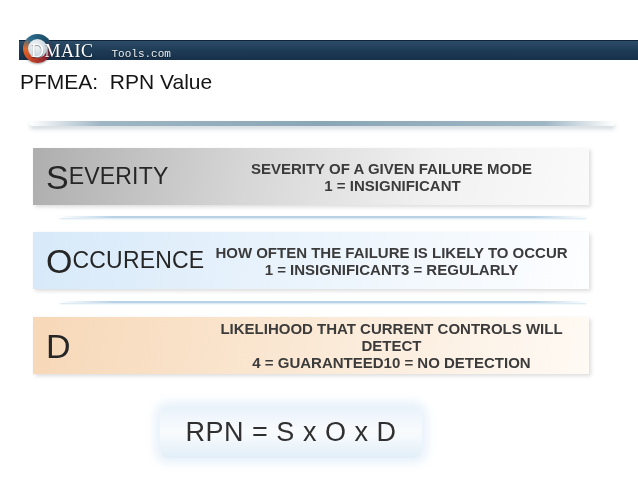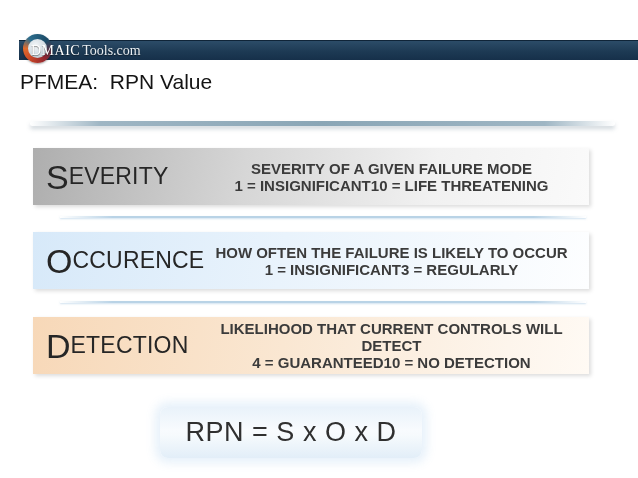--- a/index.html
+++ b/index.html
@@ -27,22 +27,22 @@
   }
   .logo-circle::after{
     content:"";position:absolute;left:5px;top:5px;width:19px;height:19px;border-radius:50%;
     background:radial-gradient(circle at 40% 35%, #f4f7f9 0%, #cfd9e0 60%, #9fb0bc 100%);
   }
   .logo-text{
     position:absolute;left:31px;top:41px;white-space:nowrap;z-index:3;
     color:#ffffff;font-family:"Liberation Serif", serif;
     text-shadow:0 1px 1px rgba(0,0,0,0.5);
   }
-  .logo-text .dmaic{font-size:14px;letter-spacing:0.5px;font-family:Liberation Serif, serif;}
-  .logo-text .tools{font-size:14px;color:#e9eef2;margin-left:2px;}
+  .logo-text .dmaic{font-size:18px;letter-spacing:0.5px;font-family:Liberation Serif, serif;}
+  .logo-text .tools{font-size:11px;color:#e9eef2;margin-left:18px;font-family:Liberation Mono, monospace;}
 
   .page-title{
     position:absolute;left:20px;top:70px;
     font-size:21px;color:#141414;white-space:pre;text-align:center;
   }
 
   
   .title-divider{
     position:absolute;left:30px;top:121px;width:585px;height:5px;border-radius:3px;
     background:linear-gradient(to right,
@@ -114,21 +114,20 @@
 
   <div class="factor-row row-severity">
     <div class="row-label">
       <span class="initial">S</span>
         <span class="rest">EVERITY</span>
     </div>
     <div class="row-body">
       <div class="row-desc">SEVERITY OF A GIVEN FAILURE MODE</div>
       <div class="row-scale">
         <span class="low">1 = INSIGNIFICANT</span>
-        <span class="high">10 = LIFE THREATENING</span>
       </div>
     </div>
   </div>
 
   <div class="row-divider divider-1"></div>
 
   <div class="factor-row row-occurence">
     <div class="row-label">
       <span class="initial">O</span>
         <span class="rest">CCURENCE</span>
@@ -140,21 +139,20 @@
         <span class="high">3 = REGULARLY</span>
       </div>
     </div>
   </div>
 
   <div class="row-divider divider-2"></div>
 
   <div class="factor-row row-detection">
     <div class="row-label">
       <span class="initial">D</span>
-        <span class="rest">ETECTION</span>
     </div>
     <div class="row-body">
       <div class="row-desc">LIKELIHOOD THAT CURRENT CONTROLS WILL DETECT</div>
       <div class="row-scale">
         <span class="low">4 = GUARANTEED</span>
         <span class="high">10 = NO DETECTION</span>
       </div>
     </div>
   </div>
 

